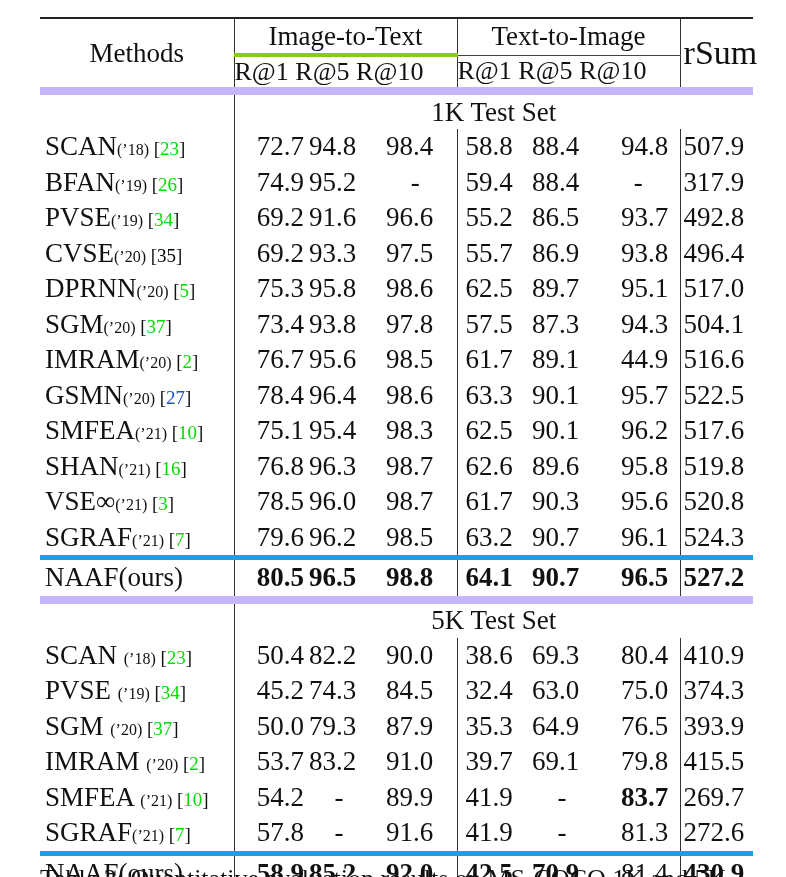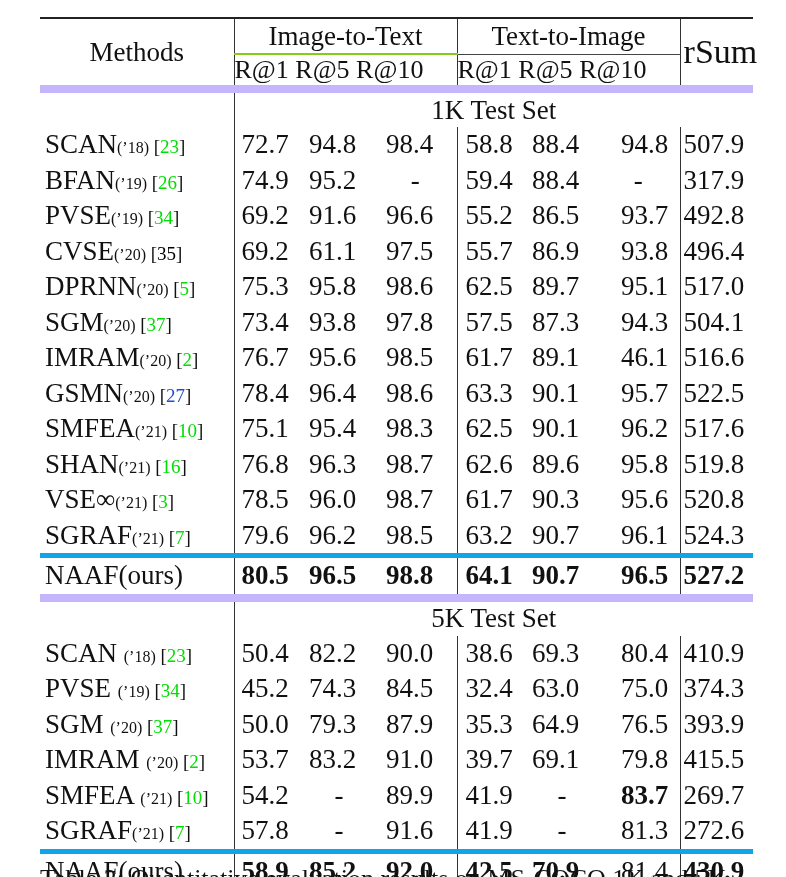--- a/index.html
+++ b/index.html
@@ -19,21 +19,21 @@
   .hdr-methods { font-size: 27px; text-align: center; vertical-align: middle; }
   .hdr-rsum { font-size: 34px; text-align: left; padding-left: 3px; vertical-align: middle; }
   .section { font-size: 27px; text-align: center; height: 34px; }
   .row td { font-size: 27px; height: 35.5px; }
   .method { padding-left: 5px; }
   .m-name { font-size: 27px; }
   .m-year { font-size: 16px; }
   .m-ref { font-size: 19px; color: #111; margin-top: 10px; }
   .m-ref .num { color: #00dd00; }
   .num-cell { text-align: left; }
-  .c1 { padding-left: 7px; }
+  .c1 { padding-left: 1px; text-align: right; }
   .c2 { padding-left: 5px; }
   .c3 { padding-left: 12px; }
   .c4 { padding-left: 8px; }
   .c5 { padding-left: 5px; }
   .c6 { padding-left: 24px; }
   .c7 { padding-left: 3px; }
   .dash { text-align: center; }
   b, .bold { font-weight: bold; }
   .caption {
     position: absolute; left: 40px; top: 864px; width: 713px;
@@ -51,21 +51,21 @@
       <col style="width:70px">
       <col style="width:83px">
       <col style="width:70px">
       <col style="width:70px">
       <col style="width:83px">
       <col style="width:73px">
     </colgroup>
     <thead>
       <tr class="hl-top">
         <th rowspan="2" class="hdr-methods">Methods</th>
-        <th colspan="3" class="hdr-group vl" style="border-bottom:2px solid #84cc16;">Image-to-Text</th>
+        <th colspan="3" class="hdr-group vl" style="border-bottom:4px solid #84cc16;">Image-to-Text</th>
         <th colspan="3" class="hdr-group vl" style="border-bottom:1px solid #444;">Text-to-Image</th>
         <th rowspan="2" class="hdr-rsum vl">rSum</th>
       </tr>
       <tr class="hdr-sub">
         <th colspan="3" class="vl" style="text-align:left;font-size:26px;">
           <span>R@1</span>
           <span>R@5</span>
           <span>R@10</span>
         </th>
         <th colspan="3" class="vl" style="text-align:left;font-size:26px;">
@@ -106,21 +106,21 @@
           <td class="num-cell c2">91.6</td>
           <td class="num-cell c3">96.6</td>
           <td class="num-cell c4 vl">55.2</td>
           <td class="num-cell c5">86.5</td>
           <td class="num-cell c6">93.7</td>
           <td class="num-cell c7 vl">492.8</td>
         </tr>
         <tr class="row">
           <td class="method"><span class="m-name">CVSE</span><span class="m-year">(’20)</span><span class="m-ref"> [<span class="num" style="color: #000000;">35</span>]</span></td>
           <td class="num-cell c1 vl">69.2</td>
-          <td class="num-cell c2">61.1</td>
+          <td class="num-cell c2">93.3</td>
           <td class="num-cell c3">97.5</td>
           <td class="num-cell c4 vl">55.7</td>
           <td class="num-cell c5">86.9</td>
           <td class="num-cell c6">93.8</td>
           <td class="num-cell c7 vl">496.4</td>
         </tr>
         <tr class="row">
           <td class="method"><span class="m-name">DPRNN</span><span class="m-year">(’20)</span><span class="m-ref"> [<span class="num" style="color: rgb(0, 221, 0);">5</span>]</span></td>
           <td class="num-cell c1 vl">75.3</td>
           <td class="num-cell c2">95.8</td>
@@ -140,21 +140,21 @@
           <td class="num-cell c6">94.3</td>
           <td class="num-cell c7 vl">504.1</td>
         </tr>
         <tr class="row">
           <td class="method"><span class="m-name">IMRAM</span><span class="m-year">(’20)</span><span class="m-ref"> [<span class="num" style="color: rgb(0, 221, 0);">2</span>]</span></td>
           <td class="num-cell c1 vl">76.7</td>
           <td class="num-cell c2">95.6</td>
           <td class="num-cell c3">98.5</td>
           <td class="num-cell c4 vl">61.7</td>
           <td class="num-cell c5">89.1</td>
-          <td class="num-cell c6">46.1</td>
+          <td class="num-cell c6">44.9</td>
           <td class="num-cell c7 vl">516.6</td>
         </tr>
         <tr class="row">
           <td class="method"><span class="m-name">GSMN</span><span class="m-year">(’20)</span><span class="m-ref"> [<span class="num" style="color: #1d4ed8;">27</span>]</span></td>
           <td class="num-cell c1 vl">78.4</td>
           <td class="num-cell c2">96.4</td>
           <td class="num-cell c3">98.6</td>
           <td class="num-cell c4 vl">63.3</td>
           <td class="num-cell c5">90.1</td>
           <td class="num-cell c6">95.7</td>

